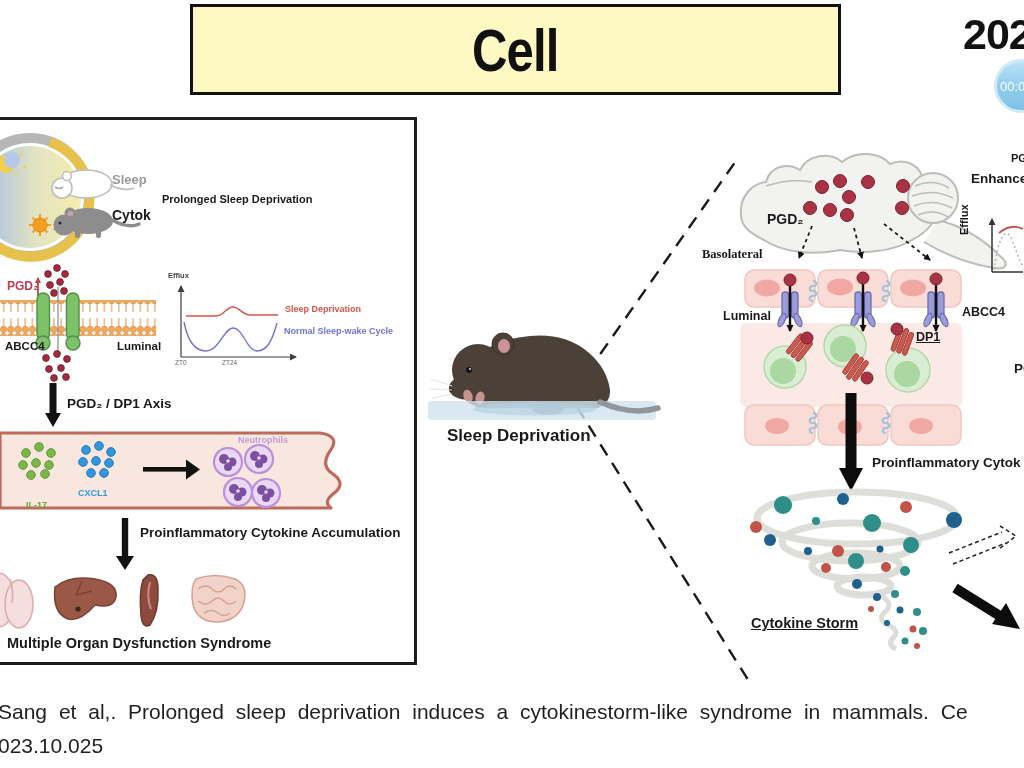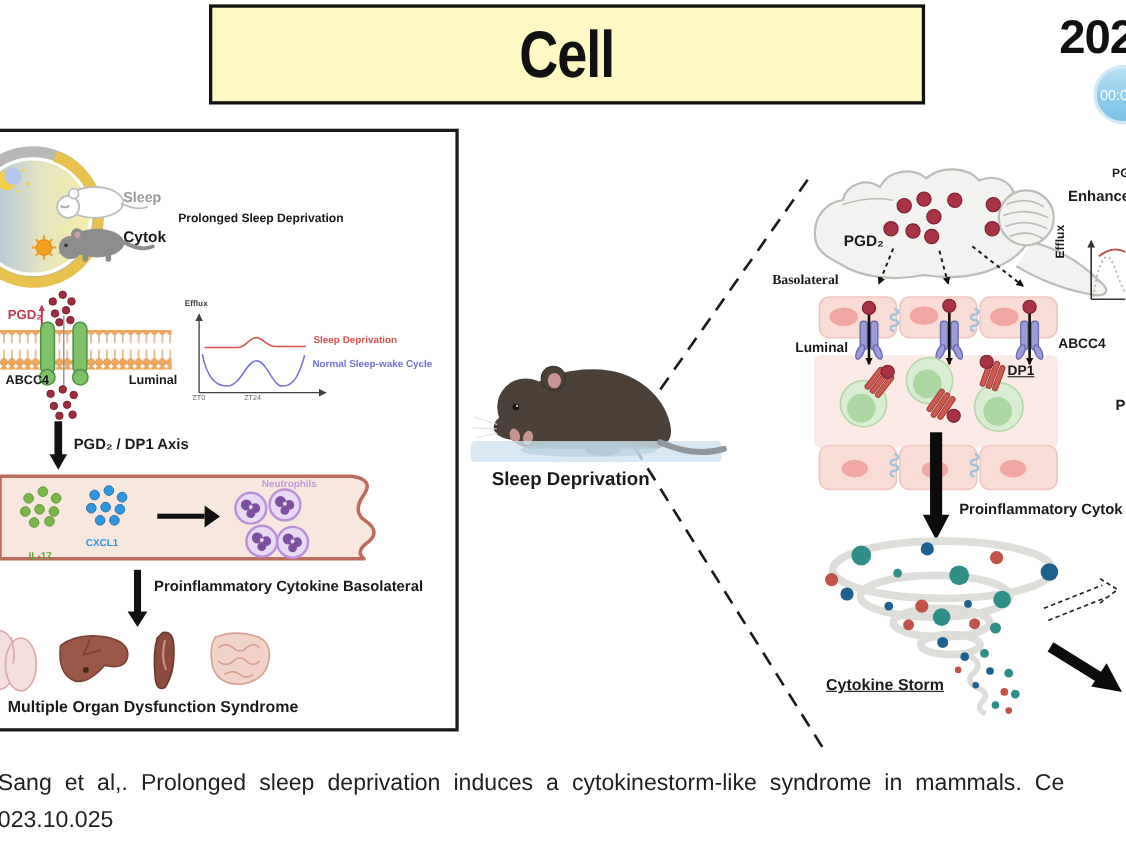--- a/index.html
+++ b/index.html
@@ -434,21 +434,21 @@
   <span class="lbl" style="left:117px;top:340px;font-size:11.5px;">Luminal</span>
   <span class="lbl" style="left:168px;top:272px;font-size:7.5px;color:#3f3f3f;">Efflux</span>
   <span class="lbl" style="left:285px;top:305px;font-size:9px;color:#d9534a;">Sleep Deprivation</span>
   <span class="lbl" style="left:284px;top:327px;font-size:9px;color:#7373da;">Normal Sleep-wake Cycle</span>
   <span class="lbl" style="left:175px;top:359px;font-size:6.5px;color:#666;font-weight:normal;">ZT0</span>
   <span class="lbl" style="left:222px;top:359px;font-size:6.5px;color:#666;font-weight:normal;">ZT24</span>
   <span class="lbl" style="left:67px;top:397px;font-size:13.5px;">PGD₂ / DP1 Axis</span>
   <span class="lbl" style="left:26px;top:489px;font-size:9px;color:#6aa33e;margin-top:12px;">IL-17</span>
   <span class="lbl" style="left:78px;top:489px;font-size:9px;color:#2f96e0;">CXCL1</span>
   <span class="lbl" style="left:238px;top:436px;font-size:9px;color:#c29bdb;">Neutrophils</span>
-  <span class="lbl" style="left:140px;top:526px;font-size:13.5px;">Proinflammatory Cytokine Basolateral</span>
+  <span class="lbl" style="left:140px;top:526px;font-size:13.5px;">Proinflammatory Cytokine Accumulation</span>
   <span class="lbl" style="left:7px;top:636px;font-size:14.5px;text-align:center;">Multiple Organ Dysfunction Syndrome</span>
 
   <span class="lbl" style="left:447px;top:427px;font-size:17px;">Sleep Deprivation</span>
 
   <span class="lbl" style="left:767px;top:212px;font-size:14px;">PGD₂</span>
   <span class="lbl" style="left:965px;top:152px;font-size:11px;margin-left:46px;">PGD₂ Ac</span>
   <span class="lbl" style="left:971px;top:172px;font-size:13.5px;">Enhance</span>
   <span class="lbl" style="left:958px;top:235px;font-size:11px;transform:rotate(-90deg);transform-origin:left top;">Efflux</span>
   <span class="lbl" style="left:702px;top:248px;font-size:12.5px;font-family:Liberation Serif, serif;">Basolateral</span>
   <span class="lbl" style="left:723px;top:310px;font-size:12.5px;">Luminal</span>

